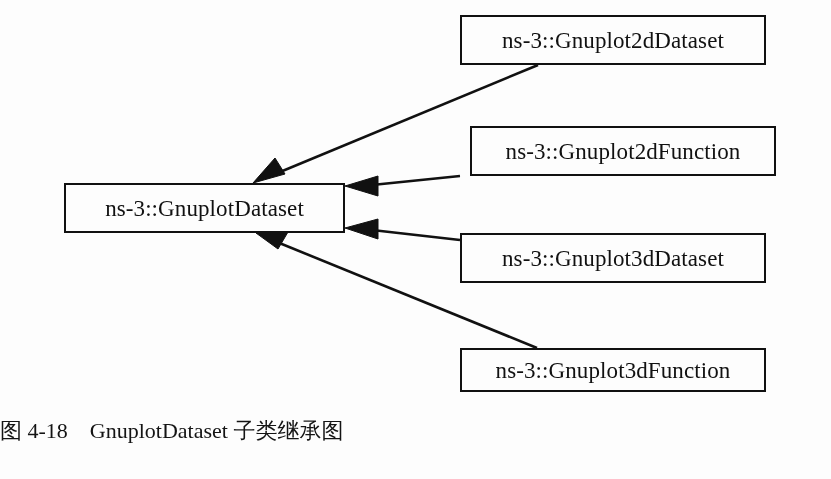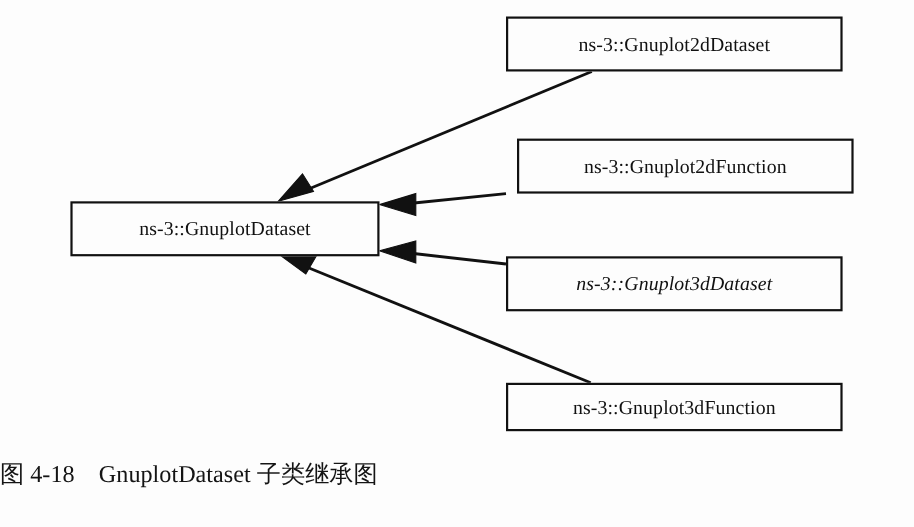--- a/index.html
+++ b/index.html
@@ -26,21 +26,21 @@
     position: absolute;
     box-sizing: border-box;
     background: #fdfdfd;
     border: 2.5px solid #111111;
     display: flex;
     align-items: center;
     justify-content: center;
   }
   .uml-box-label {
     font-family: "Liberation Serif", "DejaVu Serif", serif;
-    font-size: 18px;
+    font-size: 23px;
     color: #111111;
     letter-spacing: 0.1px;
     white-space: nowrap;
     line-height: 1;
   }
   #box-base {
     left: 64px;
     top: 183px;
     width: 281px;
     height: 50px;
@@ -56,21 +56,20 @@
     top: 126px;
     width: 306px;
     height: 50px;
     margin-left: 10px;
   }
   #box-sub-2 {
     left: 460px;
     top: 233px;
     width: 306px;
     height: 50px;
-    font-style: italic;
   }
   #box-sub-3 {
     left: 460px;
     top: 348px;
     width: 306px;
     height: 44px;
   }
   #caption {
     position: absolute;
     left: 0;

